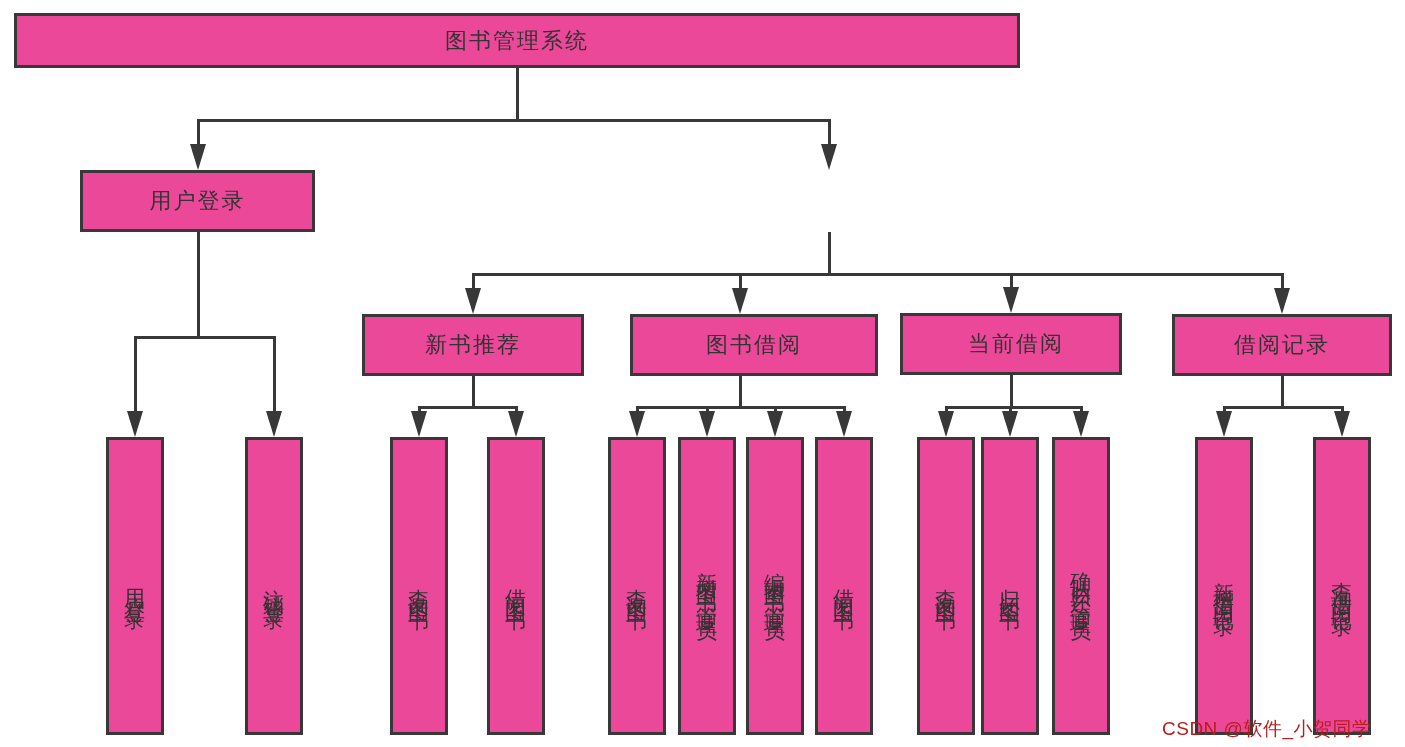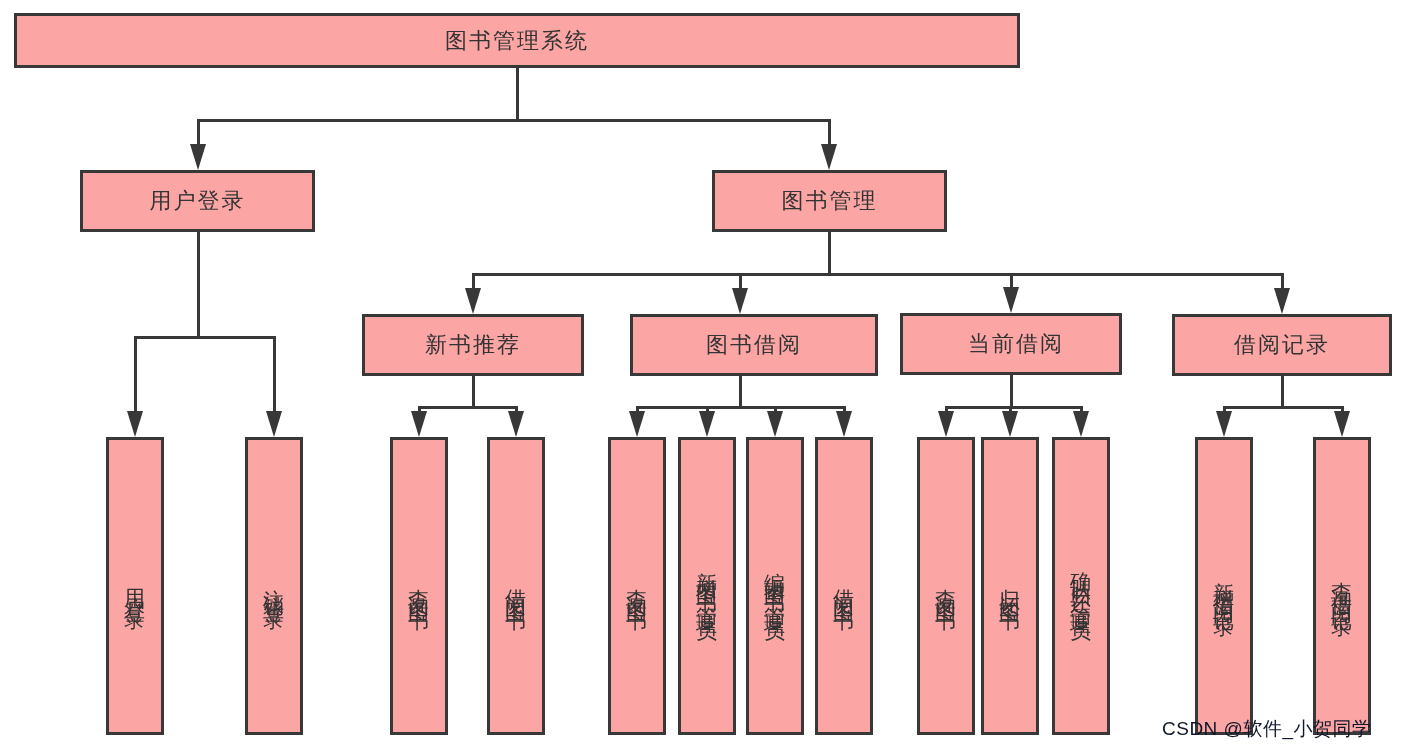--- a/index.html
+++ b/index.html
@@ -1,60 +1,57 @@
 <!DOCTYPE html>
 <html><head>
 <meta charset="utf-8">
 <style>
   html,body{margin:0;padding:0;background:#ffffff;}
   .canvas{
     position:relative;width:1405px;height:747px;background:#ffffff;overflow:hidden;
     font-family:"Liberation Sans","DejaVu Sans",sans-serif;color:#333333;
   }
   .box{
-    position:absolute;box-sizing:border-box;background:#fca5a5;
+    position:absolute;box-sizing:border-box;background:#ec4899;
     border:3px solid #383838;display:flex;align-items:center;justify-content:center;
   }
   .node-label{font-size:22px;letter-spacing:2px;color:#333333;white-space:nowrap;}
   .leaf .leaf-label{
     writing-mode:vertical-rl;text-orientation:mixed;
     font-size:21px;letter-spacing:7px;line-height:1;color:#333333;white-space:nowrap;
   }
   .vline{position:absolute;width:3px;background:#383838;}
   .hline{position:absolute;height:3px;background:#383838;}
   .arrow{position:absolute;width:3px;background:#383838;}
   .arrow::after{
     content:"";position:absolute;left:-6.5px;bottom:-25px;width:0;height:0;
     border-left:8px solid transparent;border-right:8px solid transparent;
     border-top:26px solid #383838;
   }
   .watermark{
-    position:absolute;left:1162px;top:716px;font-size:19px;color:#0f172a;
+    position:absolute;left:1162px;top:716px;font-size:19px;color:#b91c1c;
     letter-spacing:0.5px;white-space:nowrap;z-index:10;
   }
 </style>
 </head>
 <body>
 
 <div class="canvas">
 
   <div class="box" style="left:14px;top:13px;width:1006px;height:55px;">
     <span class="node-label">图书管理系统</span>
   </div>
 
   <div class="vline" style="left:515.5px;top:68px;height:53px;"></div>
   <div class="hline" style="left:196.5px;top:119px;width:634px;"></div>
   <div class="arrow" style="left:196.5px;top:120px;height:25px;"></div>
   <div class="arrow" style="left:827.5px;top:120px;height:25px;"></div>
 
   <div class="box" style="left:80px;top:170px;width:235px;height:62px;">
     <span class="node-label">用户登录</span>
-  </div>
-  <div class="box" style="left:712px;top:170px;width:235px;height:62px;">
-    <span class="node-label">图书管理</span>
   </div>
 
   <div class="vline" style="left:196.5px;top:232px;height:107px;"></div>
   <div class="hline" style="left:133.5px;top:336px;width:142px;"></div>
   <div class="arrow" style="left:133.5px;top:337px;height:75px;"></div>
   <div class="arrow" style="left:272.5px;top:337px;height:75px;"></div>
 
   <div class="vline" style="left:827.5px;top:232px;height:44px;"></div>
   <div class="hline" style="left:471.5px;top:273px;width:812px;"></div>
   <div class="arrow" style="left:471.5px;top:274px;height:15px;"></div>

